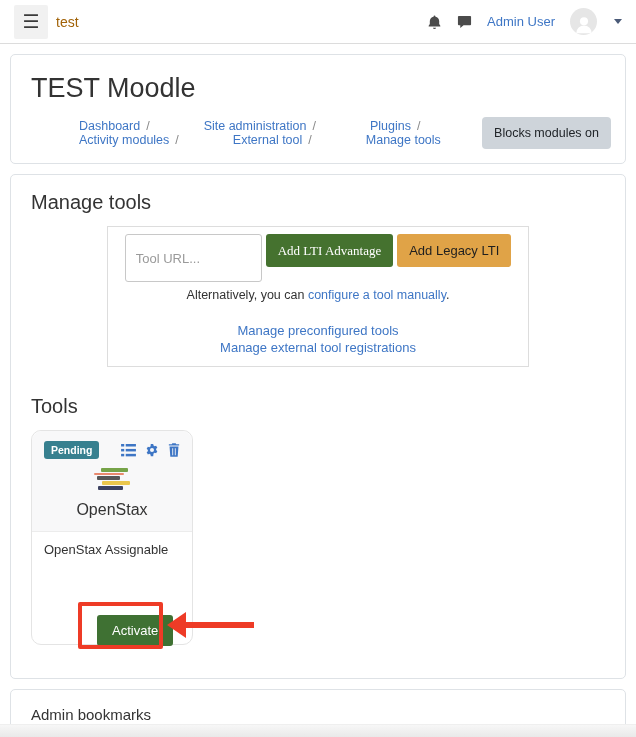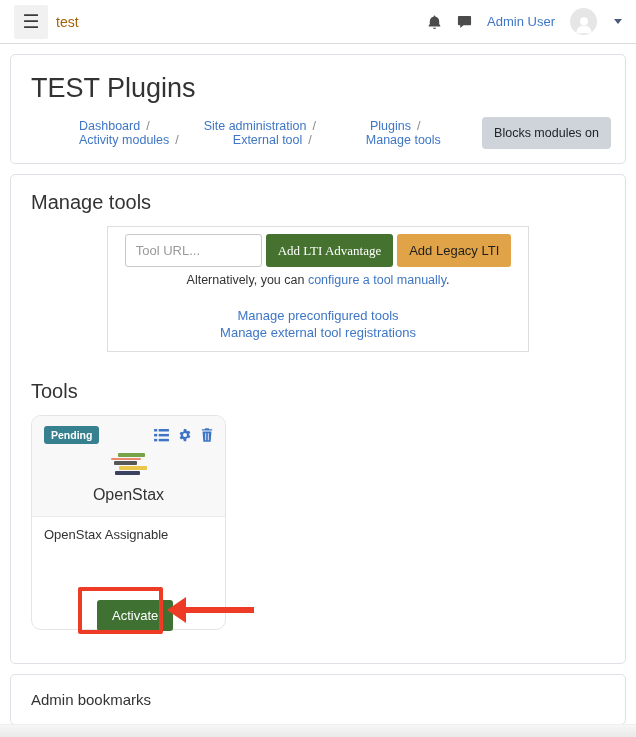--- a/index.html
+++ b/index.html
@@ -66,38 +66,38 @@
   .section-heading { font-size: 20px; font-weight: 400; color: #333; }
   .addtool-box {
     width: 422px; margin: 12px auto 0;
     border: 1px solid #ddd;
     padding: 7px 6px 10px;
     text-align: center;
   }
   .addtool-title { font-size: 15px; color: #333; margin-bottom: 7px; }
   .addtool-form { display: flex; gap: 4px; justify-content: center; }
   .tool-url-input {
-    width: 137px; height: 33px;
+    width: 137px; height: 48px;
     border: 1px solid #c8c8c8; border-radius: 3px;
     padding: 0 10px; font-size: 13px; color: #333; font-family: inherit;
   }
   .tool-url-input::placeholder { color: #9a9a9a; }
   .btn { border: none; border-radius: 3px; height: 33px; padding: 0 12px; font-size: 13px; font-family: inherit; cursor: pointer; }
   .btn-green { background: #45722f; color: #fff; font-family: Liberation Serif, serif; }
   .btn-orange { background: #e0a347; color: #1f1f1f; }
   .alt-line { font-size: 12.5px; color: #333; margin-top: 6px; }
   .link { color: #3e76c5; cursor: pointer; text-decoration: none; }
   .manage-links { margin-top: 20px; font-size: 13px; }
   .manage-links div { line-height: 17px; }
   .tools-heading { margin-top: 28px; }
   
   .tools-area { position: relative; margin-top: 12px; height: 228px; }
   .tool-card {
     position: absolute; left: 0; top: 0;
-    width: 195px;
+    width: 162px;
     border: 1px solid #e4e4e4; border-radius: 10px;
     background: #fff;
   }
   .tool-card-header {
     background: #f8f8f9;
     border-bottom: 1px solid #ececec;
     border-radius: 10px 10px 0 0;
     padding: 10px 12px 12px;
     text-align: center;
   }
@@ -177,21 +177,21 @@
       <svg width="22" height="22" viewBox="0 0 24 24">
           <circle cx="12" cy="9" r="4.4" fill="#fff"></circle>
           <path d="M3.5 22a8.5 8.5 0 0 1 17 0z" fill="#fff"></path>
         </svg>
     </span>
     <span class="caret-down"></span>
   </div>
 </div>
 
 <div class="card header-card">
-  <h1 class="page-title">TEST Plugins</h1>
+  <h1 class="page-title">TEST Moodle</h1>
   <div class="breadcrumb-row">
     <nav class="breadcrumb">
       <span class="crumb">Dashboard</span>
       <span class="crumb-sep">/</span>
       <span class="crumb">Site administration</span>
       <span class="crumb-sep">/</span>
       <span class="crumb">Plugins</span>
       <span class="crumb-sep">/</span>
       <span class="crumb">Activity modules</span>
       <span class="crumb-sep">/</span>

